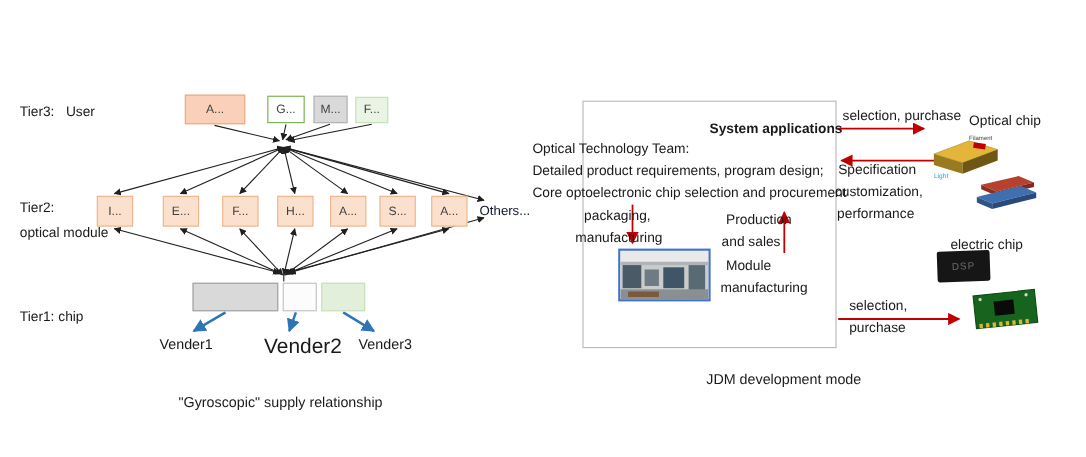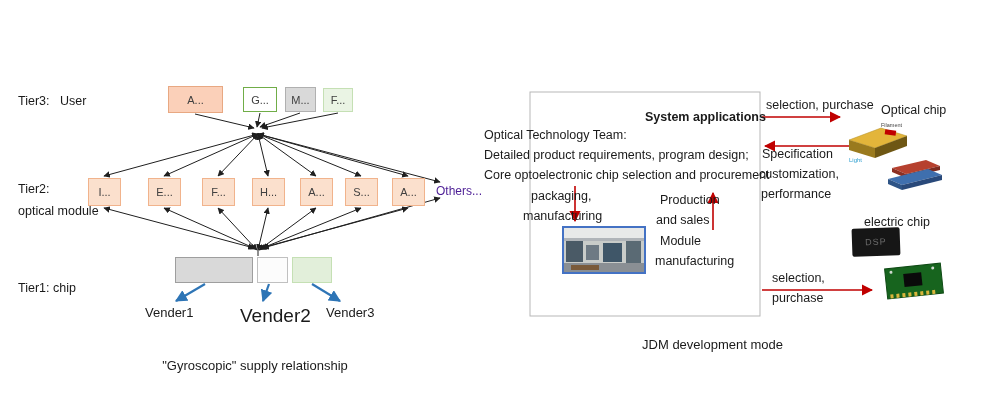--- a/index.html
+++ b/index.html
@@ -116,21 +116,21 @@
   </div>
   <div class="box t2box" style="left:300px;">
     <span>A...</span>
   </div>
   <div class="box t2box" style="left:345px;">
     <span>S...</span>
   </div>
   <div class="box t2box" style="left:392px;">
     <span>A...</span>
   </div>
-  <div class="lbl" style="left:436px; top:184px; font-size:12px; color:#4c1d95;">Others...</div>
+  <div class="lbl" style="left:436px; top:184px; font-size:12px; color:#0f172a;">Others...</div>
 
   <div class="box" style="left:175px; top:257px; width:78px; height:26px; background:#d9d9d9; border-color:#9e9e9e;"></div>
   <div class="box" style="left:257px; top:257px; width:31px; height:26px; background:#fcfcfc; border-color:#c0c0c0;"></div>
   <div class="box" style="left:292px; top:257px; width:40px; height:26px; background:#e2efda; border-color:#c5e0b4;"></div>
 
   <div class="lbl" style="left:145px; top:305px; font-size:13px;">Vender1</div>
   <div class="lbl" style="left:240px; top:305px; font-size:19px;">Vender2</div>
   <div class="lbl" style="left:326px; top:305px; font-size:13px;">Vender3</div>
 
   <div class="caption" style="left:110px; top:358px; width:290px;">"Gyroscopic" supply relationship</div>

